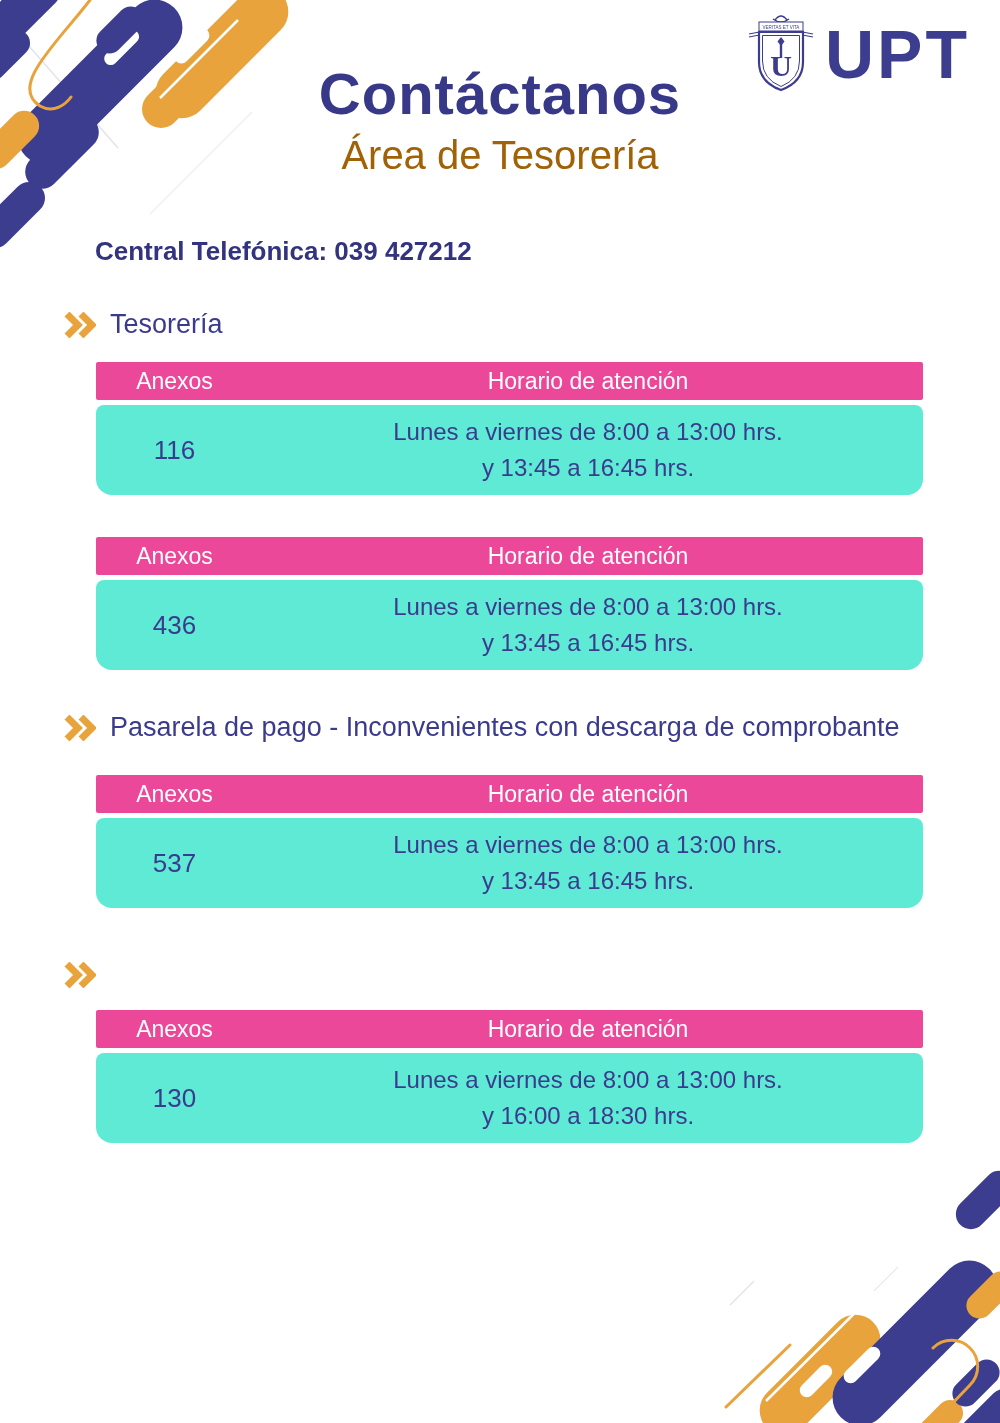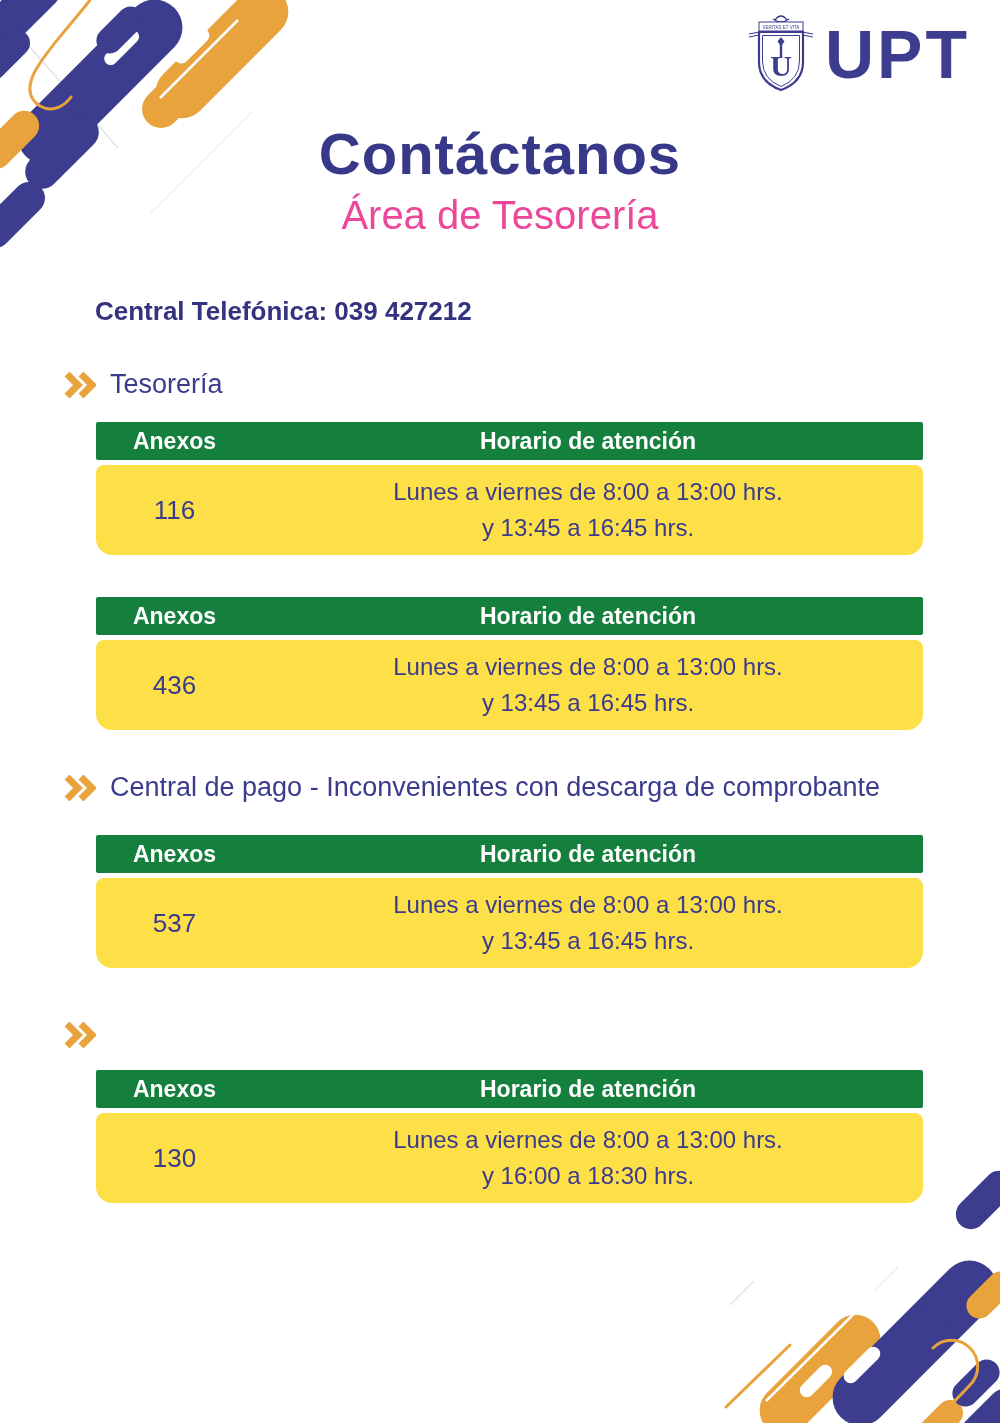--- a/index.html
+++ b/index.html
@@ -17,26 +17,26 @@
 
   
   .logo{position:absolute;top:10px;right:30px;display:flex;align-items:center;gap:8px;z-index:2;}
   .logo-word{
     font-size:68px;font-weight:bold;color:#3D3D8F;letter-spacing:3px;
     font-family:"Liberation Sans", sans-serif;
   }
 
   
   .page-title{
-    margin:0;padding-top:120px;text-align:center;
+    margin:0;padding-top:60px;text-align:center;
     font-size:58px;font-weight:bold;color:#383889;letter-spacing:1px;
   }
   .page-subtitle{
     margin:6px 0 0 0;text-align:center;
-    font-size:40px;font-weight:normal;color:#ec4899;
+    font-size:40px;font-weight:normal;color:#a16207;
   }
   .phone-line{
     margin:58px 0 0 95px;
     font-size:26px;font-weight:bold;color:#33337F;
   }
 
   
   .contact-section{margin-top:42px;padding-left:8px;}
   .contact-section.mt-lg{margin-top:54px;}
   .section-title{
@@ -44,29 +44,29 @@
     padding-left:56px;margin-bottom:22px;
   }
   .contact-section.gap-lg .section-title{margin-bottom:32px;}
   .section-title-text{font-size:27px;color:#3B3B8E;}
   .chev{display:inline-flex;align-items:center;}
 
   
   .sched-table{margin-left:88px;width:827px;}
   .thead{
     display:flex;align-items:center;
-    background:#15803d;height:38px;border-radius:2px;
-    color:#ffffff;font-weight:bold;font-size:23px;margin-top:16px;
+    background:#ec4899;height:38px;border-radius:2px;
+    color:#ffffff;font-weight:normal;font-size:23px;margin-top:16px;
   }
   .th-anexos{flex:0 0 157px;text-align:center;}
   .th-horario{flex:1;text-align:center;}
   .trow{
     display:flex;align-items:center;
     margin-top:5px;height:90px;
-    background:#fde047;
+    background:#5eead4;
     border-radius:8px 8px 16px 16px;
     color:#3B3B8E;
   }
   .td-anexo{flex:0 0 157px;text-align:center;font-size:26px;}
   .td-horario{flex:1;text-align:center;font-size:24px;line-height:36px;}
 </style>
 </head>
 <body>
 
 <div class="page">
@@ -175,21 +175,21 @@
     </section>
 
     <section class="contact-section gap-lg">
       <div class="section-title">
         <span class="chev">
           <svg width="32" height="26" viewBox="0 0 32 26">
               <path d="M3 2 L14 13 L3 24" stroke="#E8A33C" stroke-width="7" fill="none"></path>
               <path d="M17 2 L28 13 L17 24" stroke="#E8A33C" stroke-width="7" fill="none"></path>
             </svg>
         </span>
-        <span class="section-title-text">Central de pago - Inconvenientes con descarga de comprobante</span>
+        <span class="section-title-text">Pasarela de pago - Inconvenientes con descarga de comprobante</span>
       </div>
       <div class="sched-table">
         <div class="thead">
           <div class="th-anexos">Anexos</div>
           <div class="th-horario">Horario de atención</div>
         </div>
         <div class="trow">
           <div class="td-anexo">537</div>
           <div class="td-horario">
             <div>Lunes a viernes de 8:00 a 13:00 hrs.</div>

